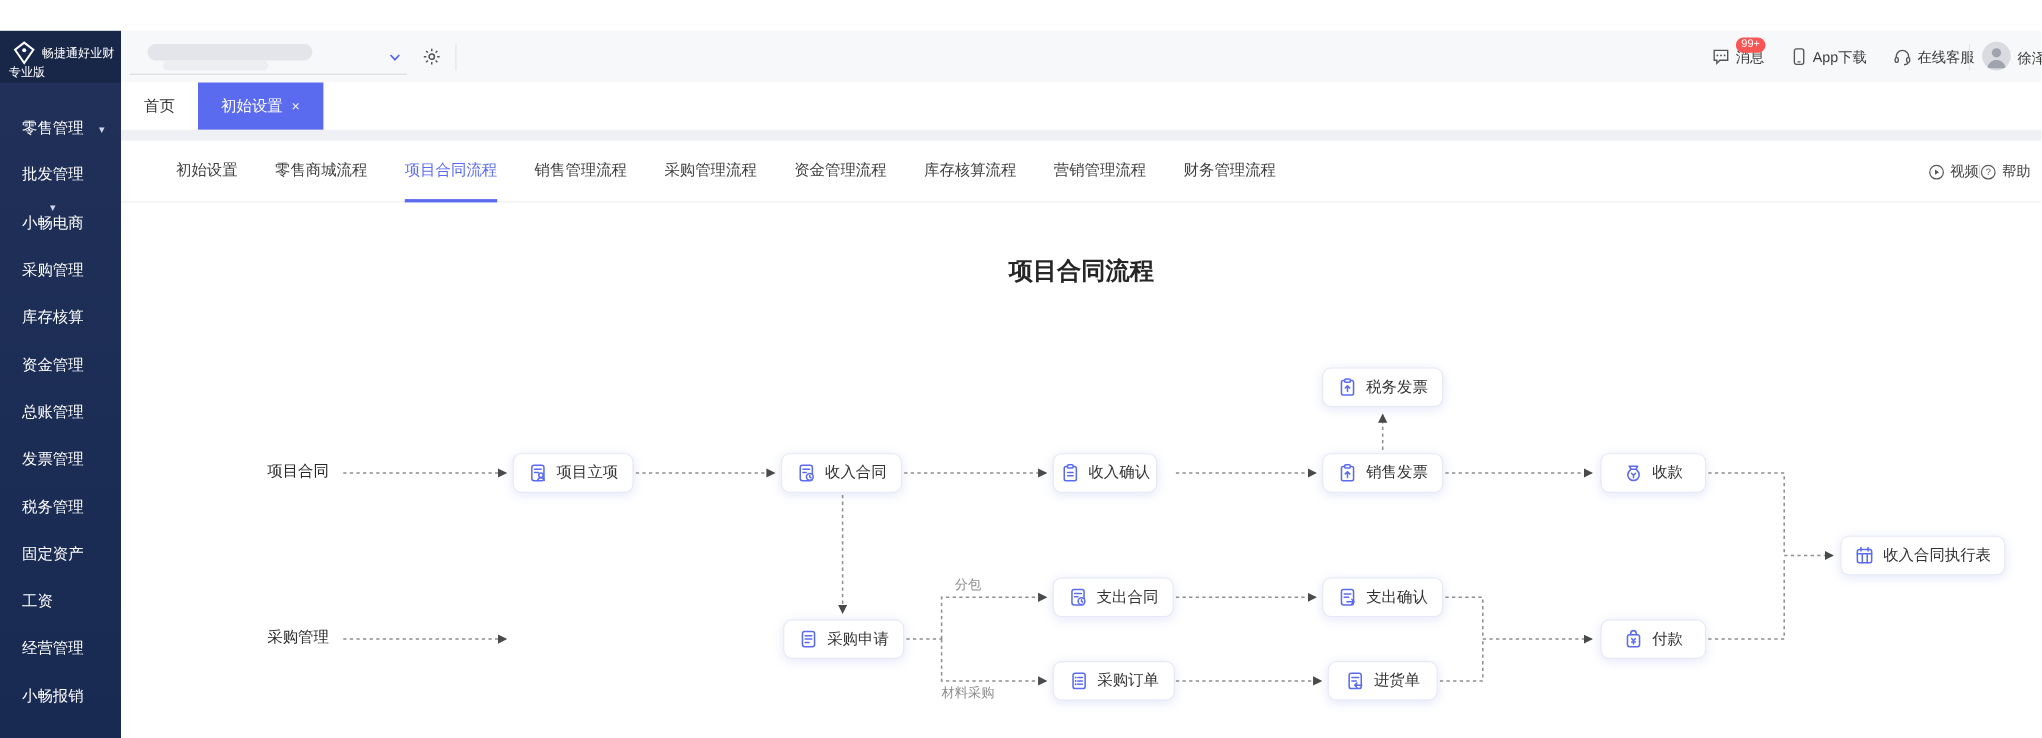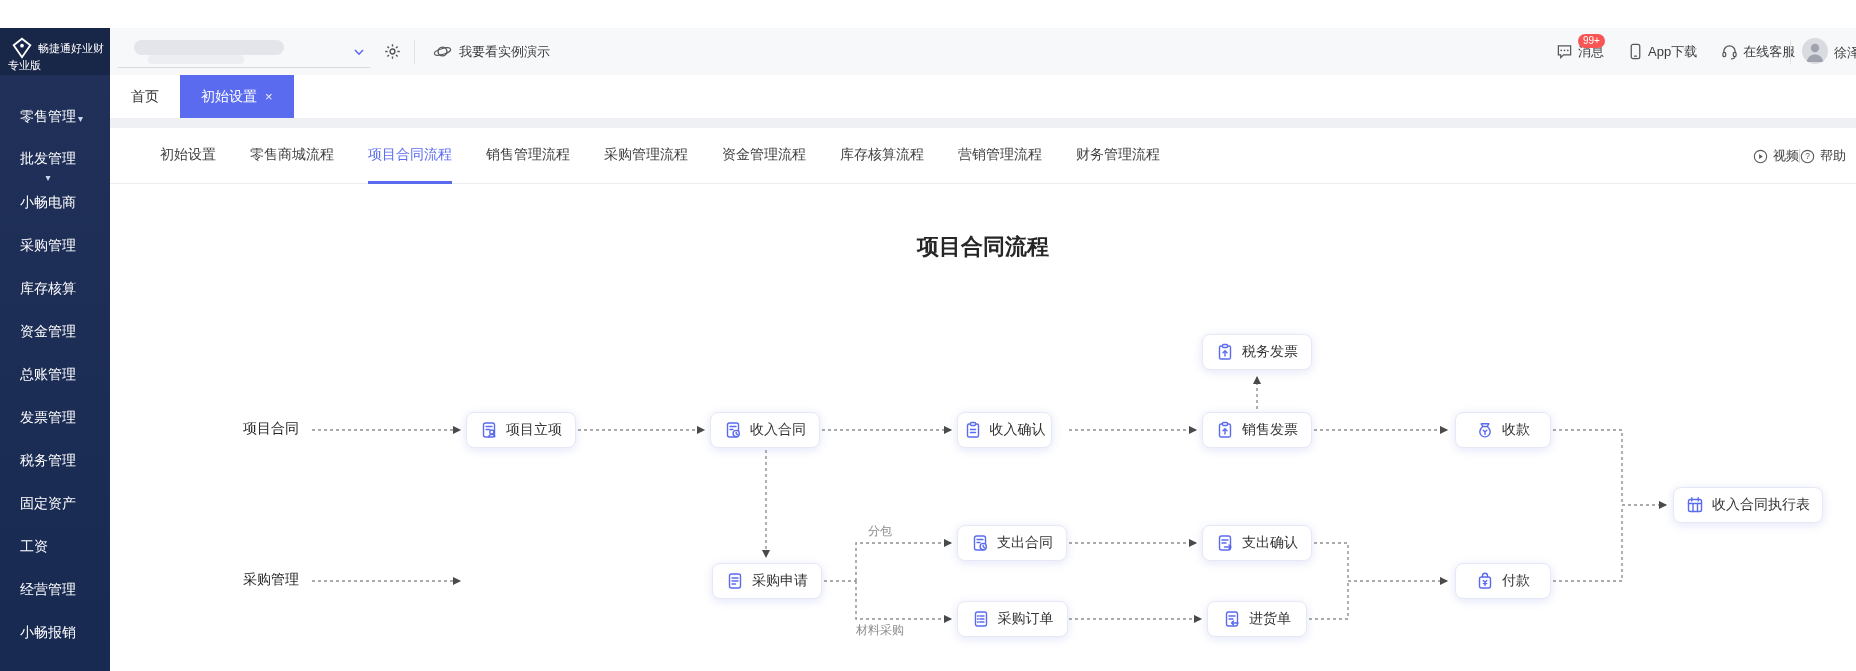--- a/index.html
+++ b/index.html
@@ -30,21 +30,21 @@
   .badge{position:absolute;left:22px;top:-9px;background:var(--badge);color:#fff;font-size:10px;line-height:14px;height:14px;padding:0 5px;border-radius:8px;font-weight:normal}
   .avatar{position:absolute;left:1802px;top:10px;width:26px;height:26px;border-radius:50%;background:#d9dbe0;overflow:hidden;cursor:pointer}
   .uname{position:absolute;left:1834px;top:16px;font-size:13px;color:#3a3a3a;white-space:nowrap;cursor:pointer}
   
   .wintabs{position:absolute;left:110px;top:75px;right:0;height:43px;background:#fff;display:flex;align-items:stretch}
   .wtab{display:flex;align-items:center;gap:8px;padding:0 21px;font-size:14px;color:#333;cursor:pointer}
   .wtab.active{background:var(--accent);color:#fff}
   .wtab .close{font-size:13px;opacity:.9}
   
   .sidebar{position:absolute;left:0;top:75px;width:110px;height:596px;background:linear-gradient(180deg,#203059,#182a52)}
-  .sitem{position:absolute;left:20px;height:20px;display:flex;align-items:center;gap:2px;color:#fff;font-size:14px;cursor:pointer;white-space:nowrap}
+  .sitem{position:absolute;left:20px;height:20px;display:flex;align-items:center;gap:14px;color:#fff;font-size:14px;cursor:pointer;white-space:nowrap}
   .sitem .caret{color:#cdd4ec;font-size:10px;margin-top:2px}
   
   .graygap{position:absolute;left:110px;top:118px;right:0;height:10px;background:#eef0f4}
   .panel{position:absolute;left:110px;top:128px;right:0;bottom:0;background:#fff}
   .flowtabbar{position:relative;height:56px;border-bottom:1px solid #ebedf1}
   .ftabs{position:absolute;left:50px;top:0;height:56px;display:flex;gap:34px}
   .ftab{display:flex;align-items:center;font-size:14px;color:#404040;border-bottom:3px solid transparent;cursor:pointer;white-space:nowrap}
   .ftab.active{color:var(--accent);border-bottom-color:var(--accent)}
   .ftools{position:absolute;right:10px;top:0;height:56px;display:flex;align-items:center;font-size:13px;color:#404040}
   .tool{display:flex;align-items:center;gap:5px;cursor:pointer;white-space:nowrap}
@@ -87,29 +87,20 @@
   </div>
   <span class="gear">
     <svg width="17" height="17" viewBox="0 0 16 16">
         <g fill="none" stroke="#555" stroke-width="1.3">
           <circle cx="8" cy="8" r="2.3"></circle>
           <path d="M8 1.2v2.2M8 12.6v2.2M1.2 8h2.2M12.6 8h2.2M3.2 3.2l1.5 1.5M11.3 11.3l1.5 1.5M12.8 3.2l-1.5 1.5M4.7 11.3l-1.5 1.5"></path>
         </g>
       </svg>
   </span>
   <span class="vdiv" style="left:414px"></span>
-  <a class="demo">
-    <span>
-      <svg width="19" height="19" viewBox="0 0 18 18">
-          <circle cx="9" cy="9" r="4.2" fill="none" stroke="#555" stroke-width="1.3"></circle>
-          <ellipse cx="9" cy="9" rx="8" ry="2.8" fill="none" stroke="#555" stroke-width="1" transform="rotate(-16 9 9)"></ellipse>
-        </svg>
-    </span>
-    <span>我要看实例演示</span>
-  </a>
   <div class="hitems" id="header-items">
       <span class="hitem">
         <span>
           <svg width="17" height="17" viewBox="0 0 18 18">
             <path d="M2.5 3h13v9.5H8l-3 3v-3H2.5z" fill="none" stroke="#555" stroke-width="1.3"></path>
             <path d="M5.5 7.8h.01M9 7.8h.01M12.5 7.8h.01" stroke="#555" stroke-width="1.8" stroke-linecap="round"></path>
           </svg>
         </span>
         <span>消息</span>
         <span class="badge">99+</span>

